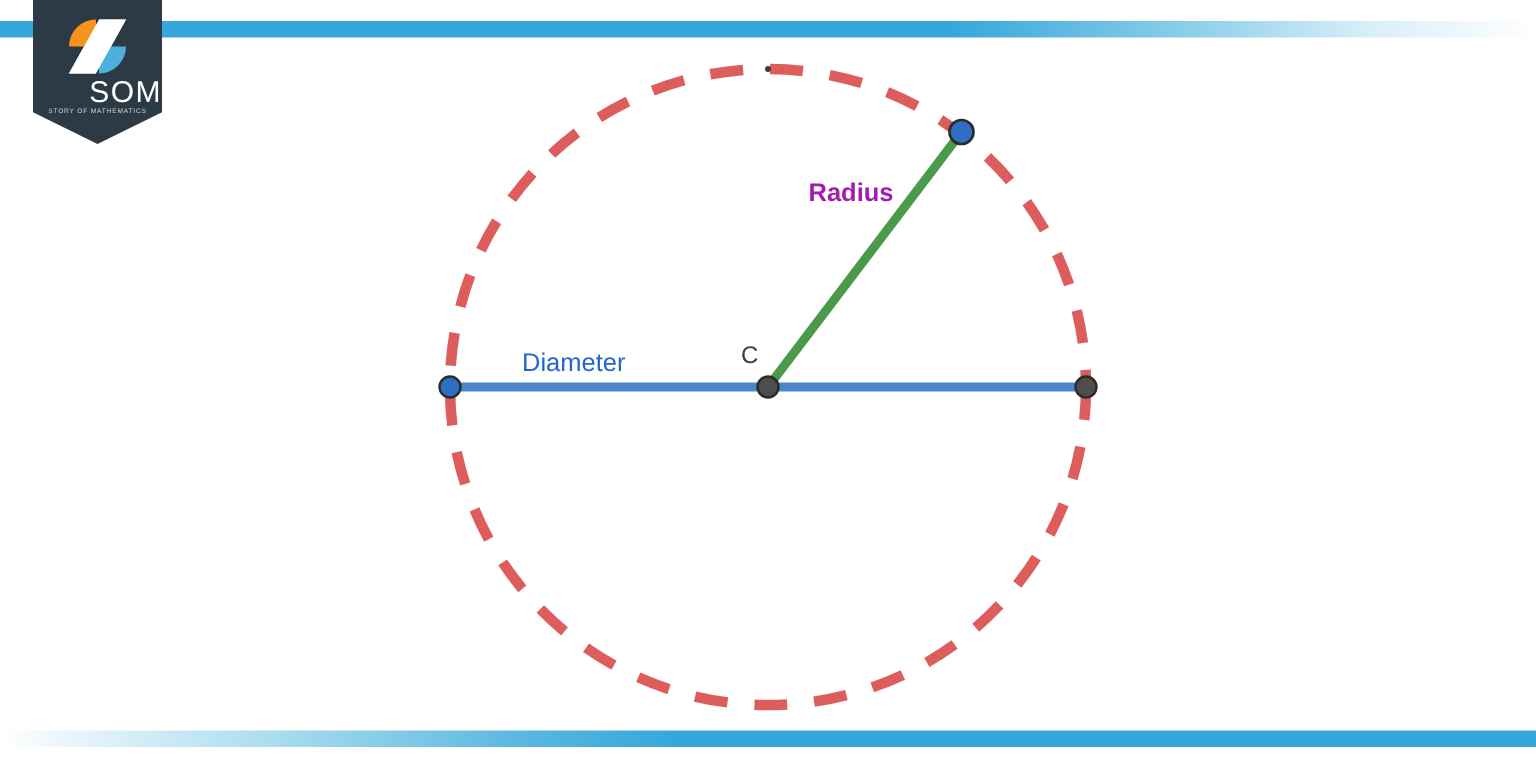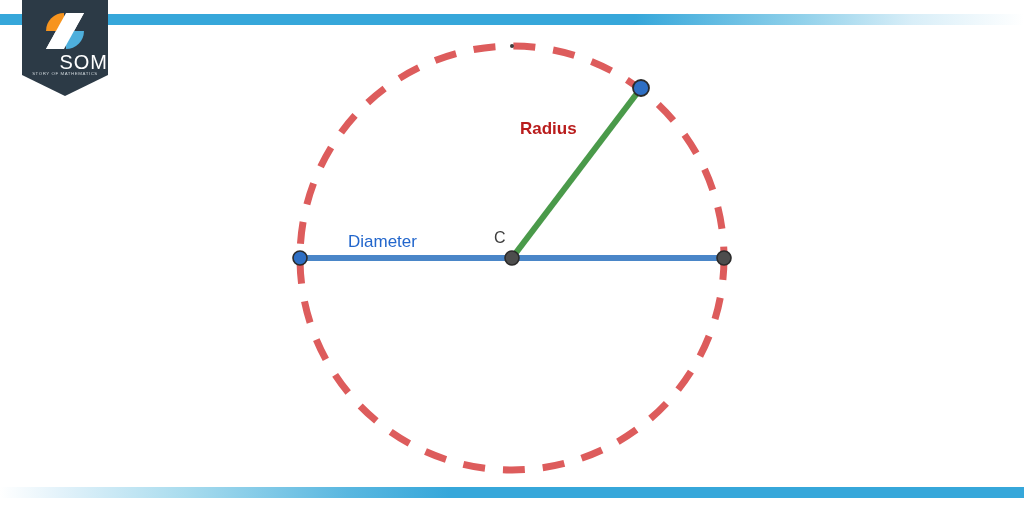--- a/index.html
+++ b/index.html
@@ -99,23 +99,23 @@
     line-height: 1;
   }
   .lbl-diameter {
     left: 348px;
     top: 233px;
     color: #2266cc;
     font-size: 17px;
     font-weight: normal;
   }
   .lbl-radius {
-    left: 520px;
+    left: 539px;
     top: 120px;
-    color: #b91c1c;
+    color: #a21caf;
     font-size: 17px;
     font-weight: bold;
   }
   .lbl-center {
     left: 494px;
     top: 230px;
     color: #3d3d3d;
     font-size: 16px;
     font-weight: normal;
   }

